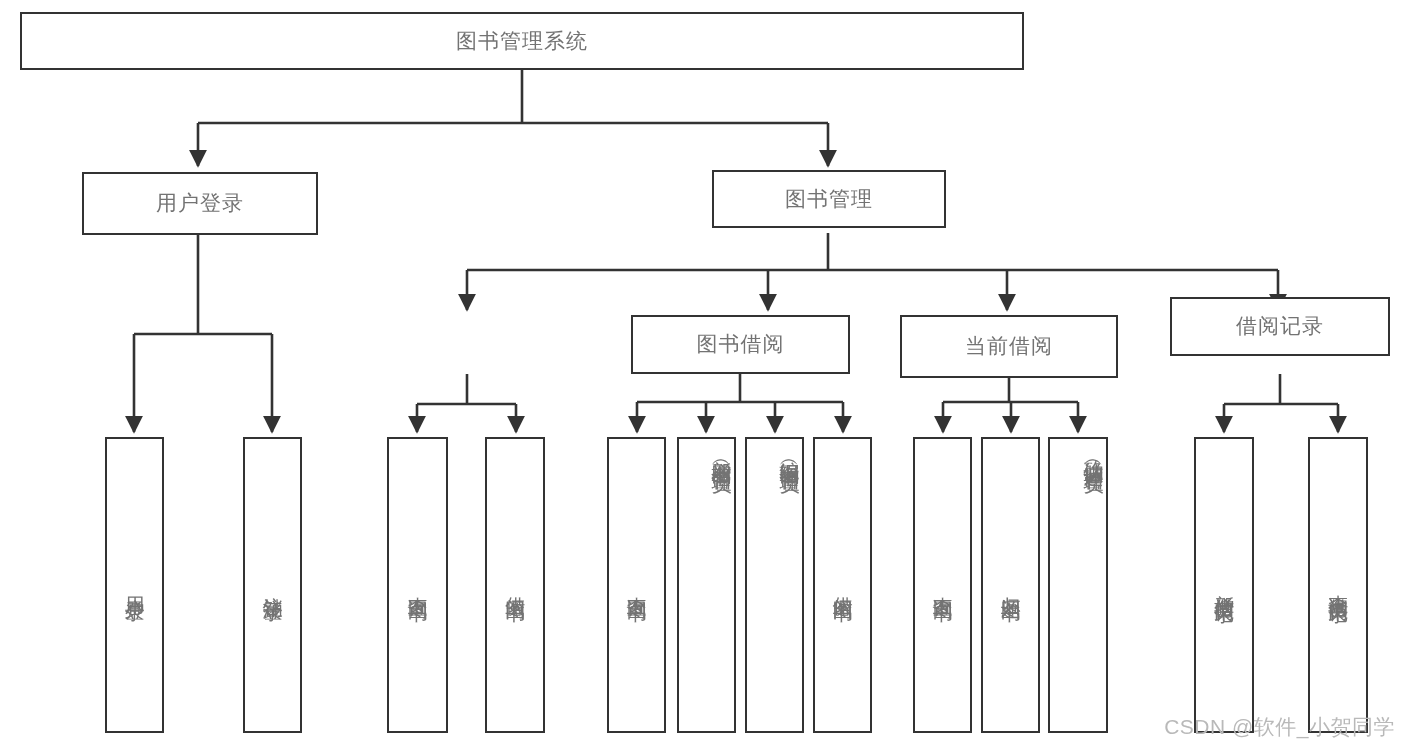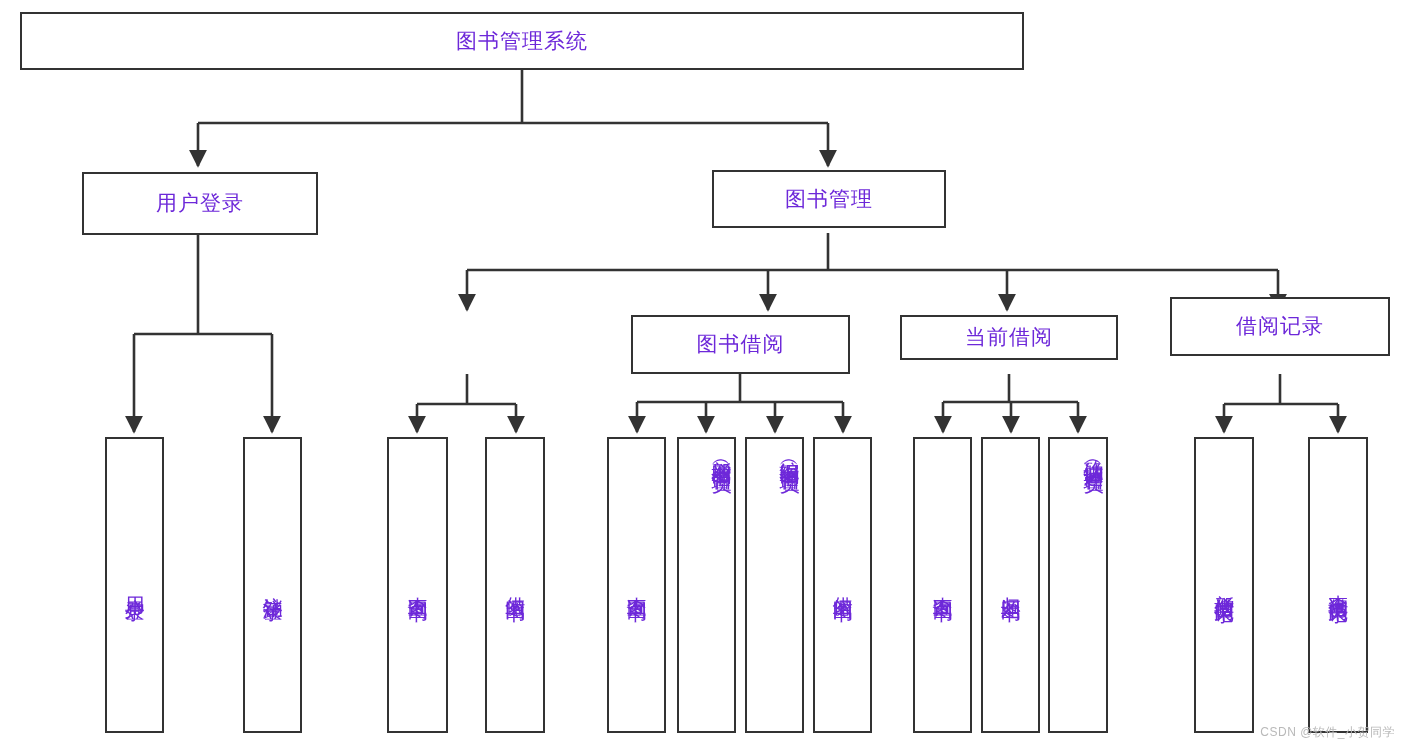--- a/index.html
+++ b/index.html
@@ -18,21 +18,21 @@
     overflow: hidden;
   }
   .node {
     position: absolute;
     box-sizing: border-box;
     border: 2px solid #333333;
     background: #ffffff;
     display: flex;
     align-items: center;
     justify-content: center;
-    color: #6d28d9;
+    color: #737373;
     line-height: 1.28;
     text-align: center;
   }
   .node.h {
     font-size: 21px;
     letter-spacing: 1px;
   }
   .node.v {
     font-size: 20px;
     writing-mode: vertical-rl;
@@ -54,21 +54,21 @@
     left: 0;
     top: 0;
     width: 1405px;
     height: 747px;
     pointer-events: none;
   }
   .watermark {
     position: absolute;
     right: 10px;
     bottom: 6px;
-    font-size: 12px;
+    font-size: 21px;
     color: #b9b9b9;
     letter-spacing: 0.5px;
     white-space: nowrap;
   }
 </style>
 </head>
 <body>
 
 <div id="canvas">
 
@@ -132,21 +132,21 @@
   <div class="node h" style="left:82px; top:172px; width:236px; height:63px;">
     <span class="lbl">用户登录</span>
   </div>
   <div class="node h" style="left:712px; top:170px; width:234px; height:58px;">
     <span class="lbl">图书管理</span>
   </div>
 
   <div class="node h" style="left:631px; top:315px; width:219px; height:59px;">
     <span class="lbl">图书借阅</span>
   </div>
-  <div class="node h" style="left:900px; top:315px; width:218px; height:45px;">
+  <div class="node h" style="left:900px; top:315px; width:218px; height:63px;">
     <span class="lbl">当前借阅</span>
   </div>
   <div class="node h" style="left:1170px; top:297px; width:220px; height:59px;">
     <span class="lbl">借阅记录</span>
   </div>
 
   <div class="node v centered" style="left:105px; top:437px; width:59px; height:296px;">
     <span class="lbl">用户登录</span>
   </div>
   <div class="node v centered" style="left:243px; top:437px; width:59px; height:296px;">

